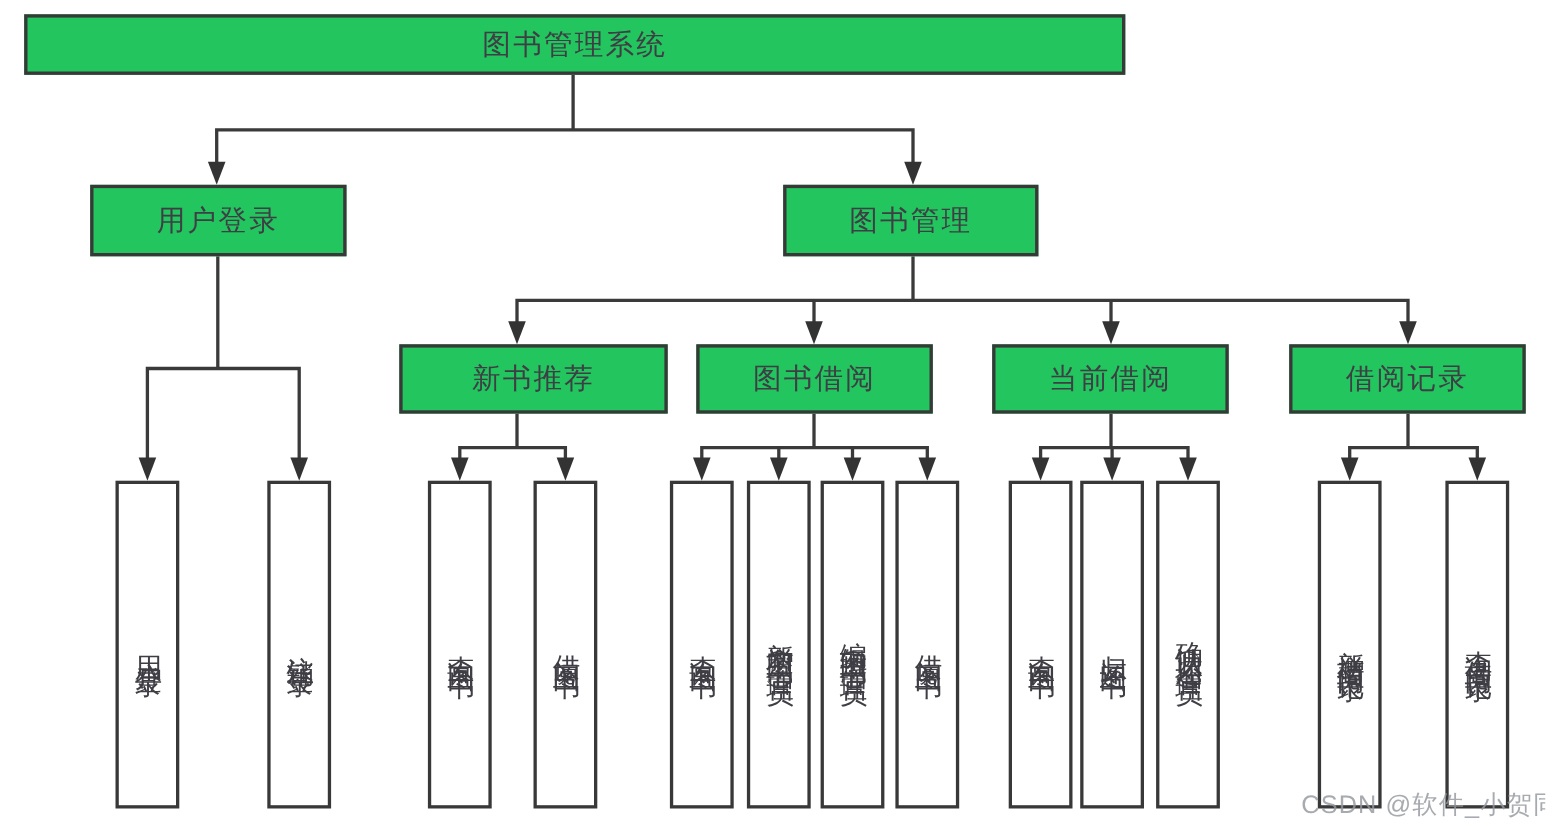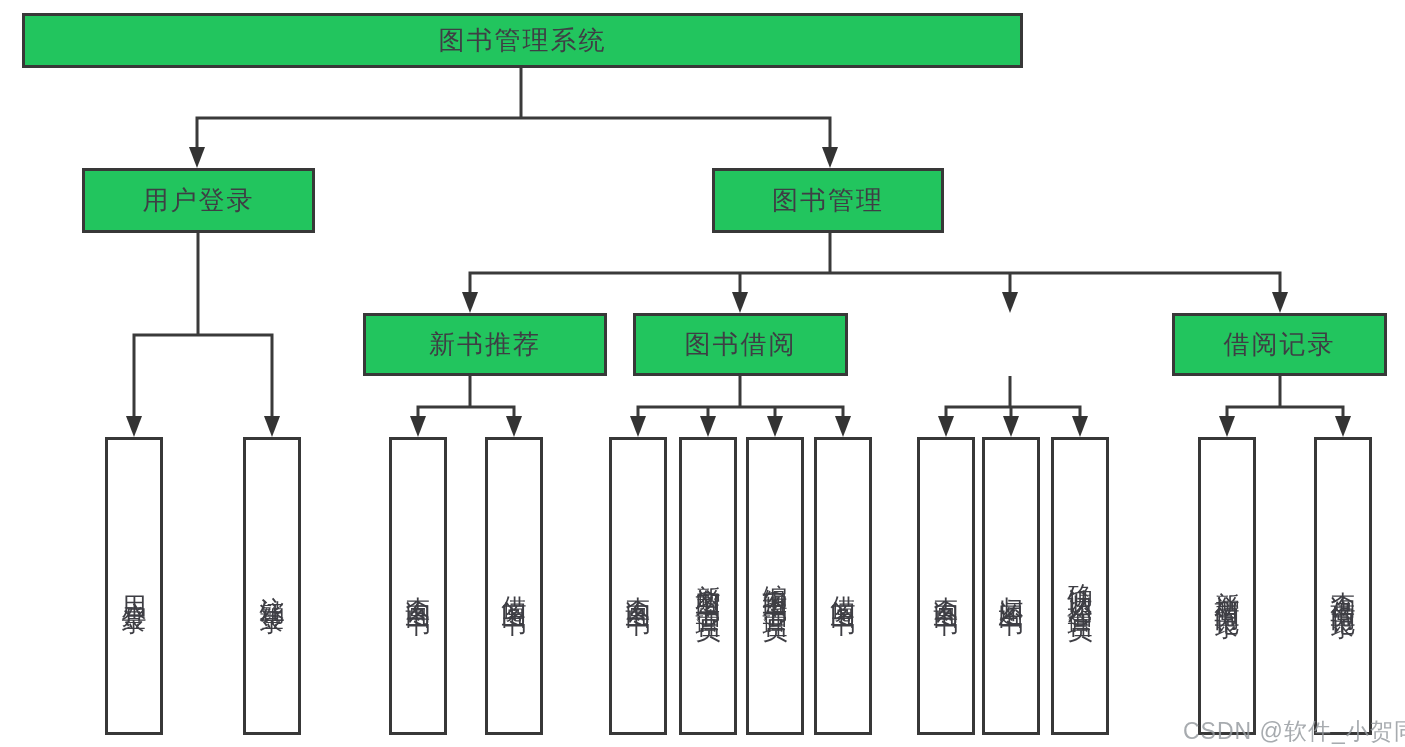--- a/index.html
+++ b/index.html
@@ -113,20 +113,23 @@
   <div class="hbox" style="left:712px;top:168px;width:232px;height:65px;">
     <span>图书管理</span>
   </div>
 
   <div class="hbox" style="left:363px;top:313px;width:244px;height:63px;">
     <span>新书推荐</span>
   </div>
   <div class="hbox" style="left:633px;top:313px;width:215px;height:63px;">
     <span>图书借阅</span>
   </div>
+  <div class="hbox" style="left:902px;top:313px;width:215px;height:63px;">
+    <span>当前借阅</span>
+  </div>
   <div class="hbox" style="left:1172px;top:313px;width:215px;height:63px;text-align:right;">
     <span>借阅记录</span>
   </div>
 
   <div class="vbox" style="left:105px;">
     <span class="vtext">用户登录</span>
   </div>
   <div class="vbox" style="left:243px;">
     <span class="vtext">注销登录</span>
   </div>

